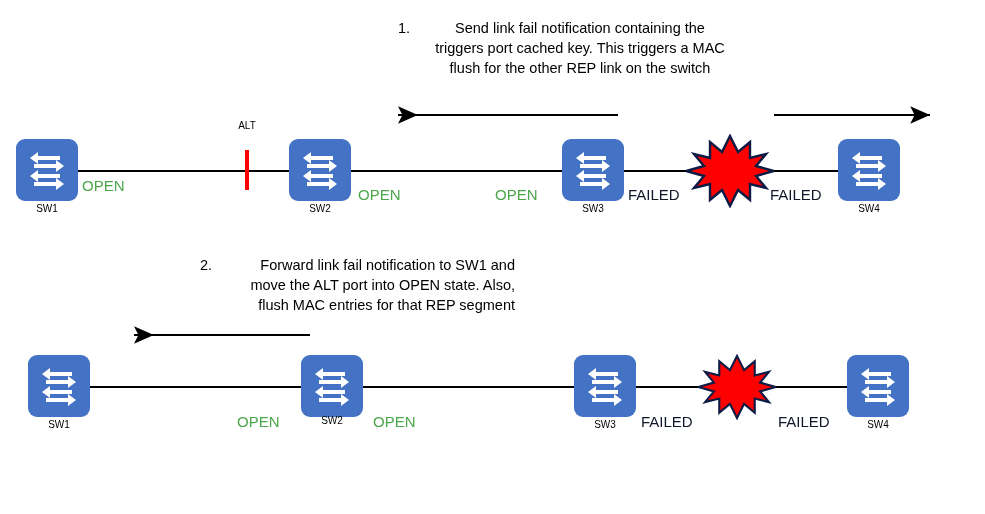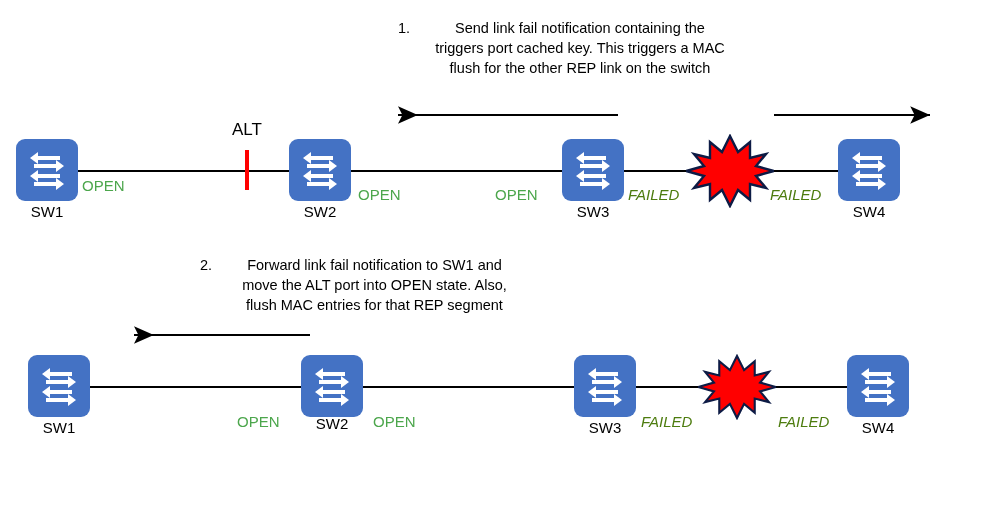--- a/index.html
+++ b/index.html
@@ -41,41 +41,41 @@
     left: 398px;
     top: 18px;
     width: 330px;
   }
   #step-1 .step-body { text-align: center; }
   #step-2 {
     left: 200px;
     top: 255px;
     width: 315px;
   }
-  #step-2 .step-body { text-align: center; }
+  #step-2 .step-body { text-align: right; }
 
   
   .switch {
     position: absolute;
     width: 62px;
     height: 62px;
     background: #4472C4;
     border-radius: 9px;
     z-index: 4;
   }
   .switch .sw-ico {
     position: absolute;
     left: 0; top: 0;
     width: 62px; height: 62px;
   }
   .sw-label {
     position: absolute;
     width: 90px;
     text-align: center;
-    font-size: 15px;
+    font-size: 10px;
     color: #000000;
     z-index: 5;
   }
 
   
   .link {
     position: absolute;
     height: 0;
     border-top: 2.4px solid #000000;
     z-index: 1;
@@ -84,36 +84,36 @@
   
   .alt-bar {
     position: absolute;
     width: 4px;
     height: 40px;
     background: #FF0000;
     z-index: 3;
   }
   .alt-text {
     position: absolute;
-    font-size: 17px;
+    font-size: 10px;
     color: #000000;
     text-align: center;
     width: 50px;
     z-index: 3;
   }
 
   
   .state {
     position: absolute;
     font-size: 15px;
     white-space: nowrap;
     z-index: 5;
   }
   .state.open { color: #4CA64C; }
-  .state.failed { color: #4d7c0f; font-style: italic; }
+  .state.failed { color: #0f172a; }
 
   
   .burst {
     position: absolute;
     z-index: 3;
   }
 
   
   .flow-arrow {
     position: absolute;

